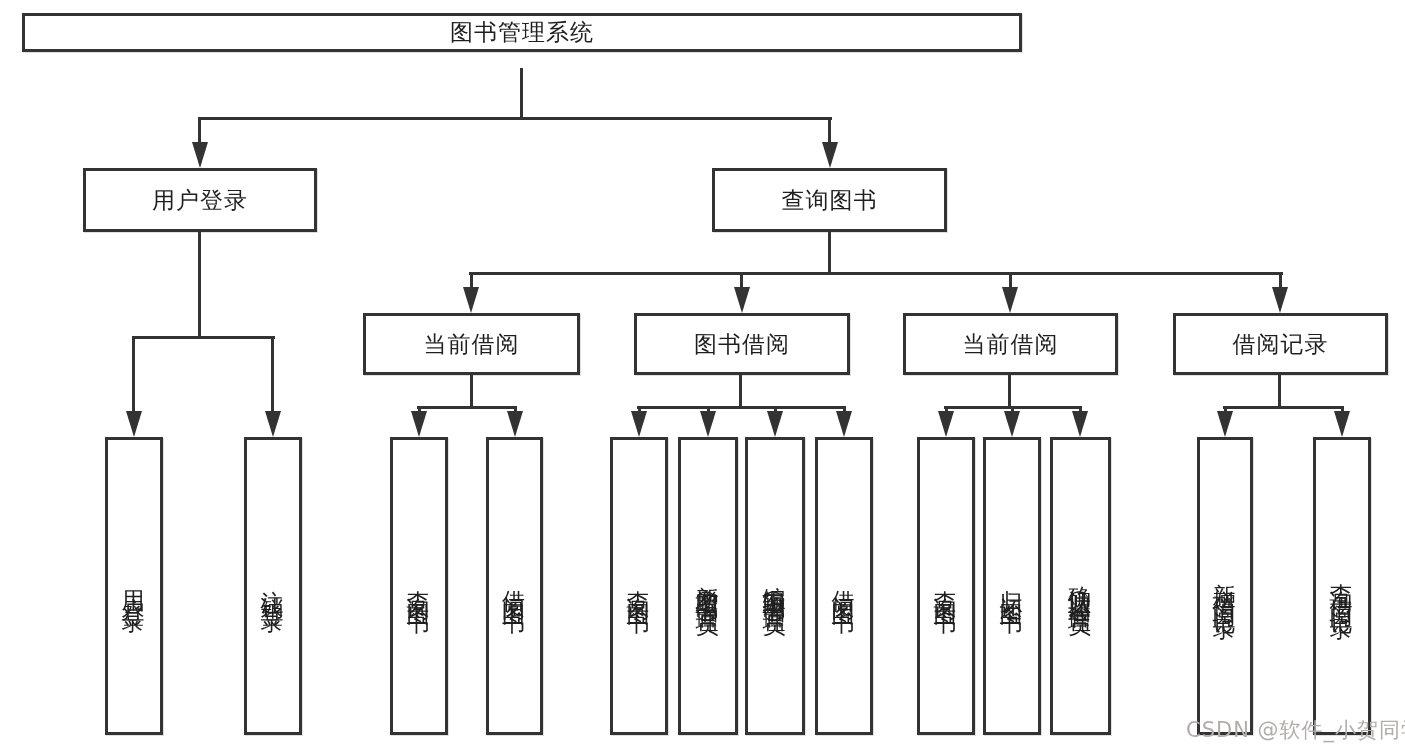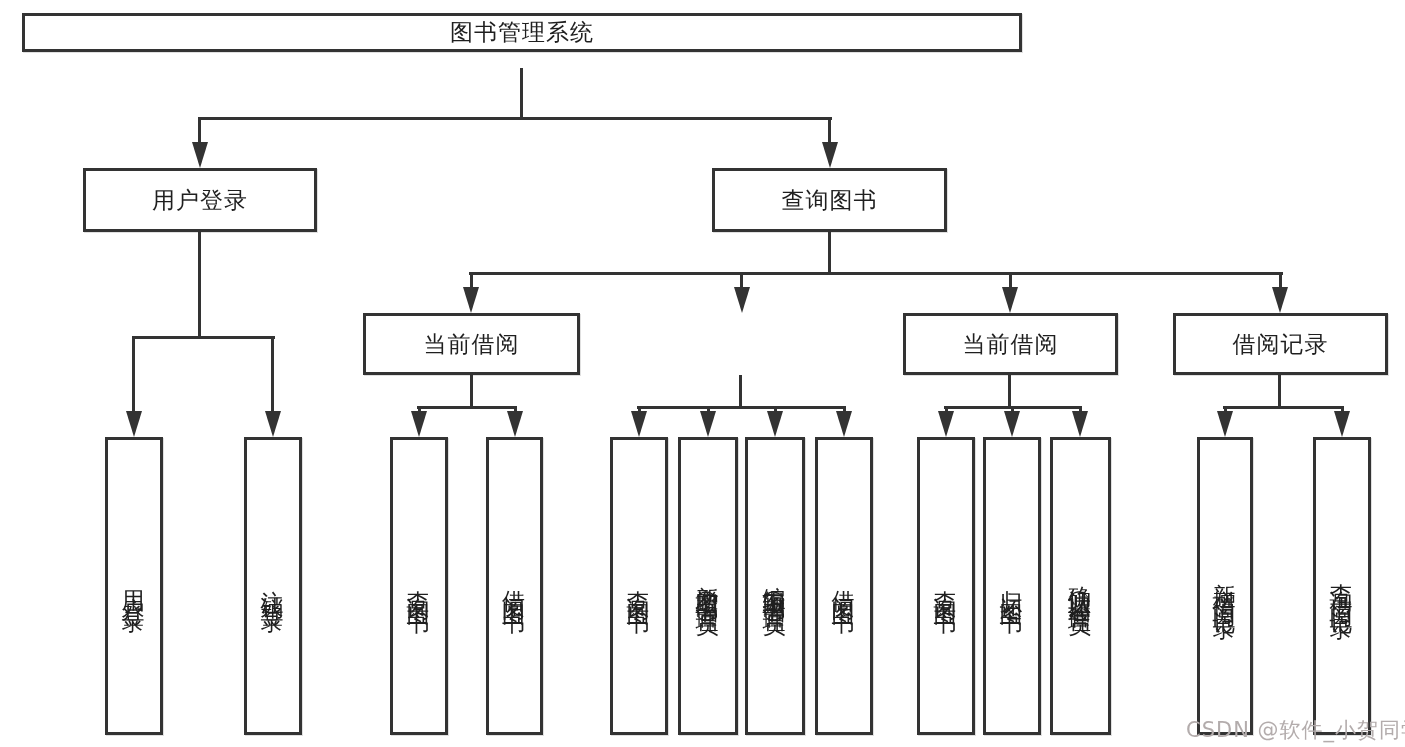--- a/index.html
+++ b/index.html
@@ -59,20 +59,21 @@
   <div class="line" style="left:470px;top:272px;width:3px;height:18px"></div>
   <div class="arrow" style="left:463px;top:287px"></div>
   <div class="line" style="left:740px;top:272px;width:3px;height:18px"></div>
   <div class="arrow" style="left:734px;top:287px"></div>
   <div class="line" style="left:1009px;top:272px;width:3px;height:18px"></div>
   <div class="arrow" style="left:1002px;top:287px"></div>
   <div class="line" style="left:1279px;top:272px;width:3px;height:18px"></div>
   <div class="arrow" style="left:1272px;top:287px"></div>
 
   <div class="hbox" style="left:363px;top:313px;width:217px;height:62px">当前借阅</div>
+  <div class="hbox" style="left:634px;top:313px;width:216px;height:62px">图书借阅</div>
   <div class="hbox" style="left:903px;top:313px;width:215px;height:62px">当前借阅</div>
   <div class="hbox" style="left:1173px;top:313px;width:215px;height:62px">借阅记录</div>
 
   <div class="line" style="left:470px;top:375px;width:3px;height:31px"></div>
   <div class="line" style="left:417px;top:406px;width:100px;height:3px"></div>
   <div class="line" style="left:418px;top:406px;width:3px;height:8px"></div>
   <div class="arrow" style="left:411px;top:411px"></div>
   <div class="line" style="left:514px;top:406px;width:3px;height:8px"></div>
   <div class="arrow" style="left:507px;top:411px"></div>
 

